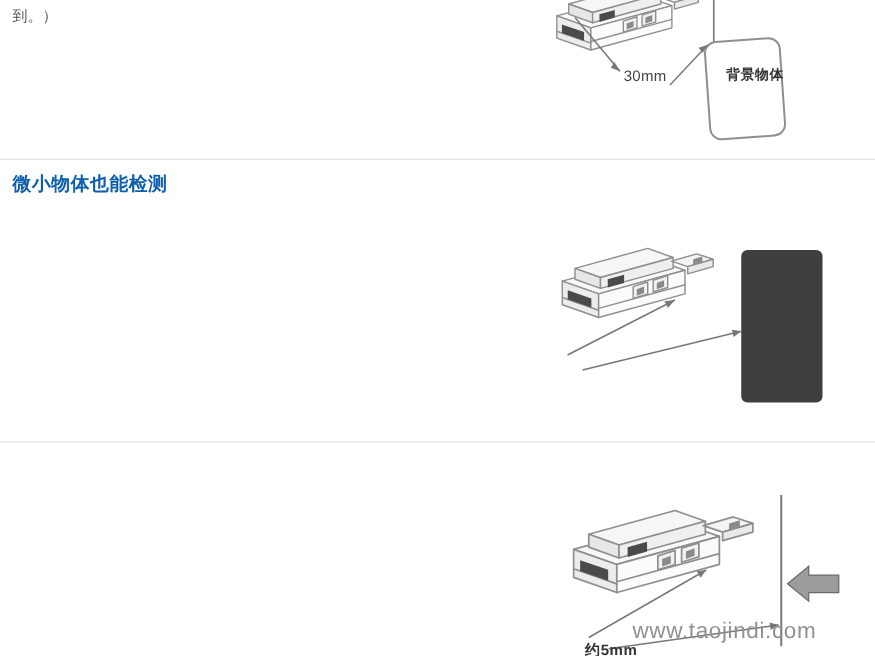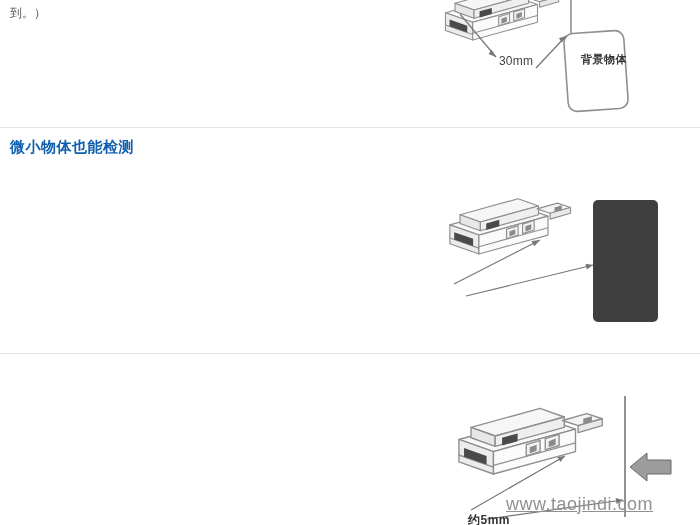--- a/index.html
+++ b/index.html
@@ -8,21 +8,21 @@
     position:relative; width:700px; height:525px; background:#ffffff; overflow:hidden;
     font-family:"Liberation Sans","DejaVu Sans",sans-serif; color:#555;
   }
   .partial-text { position:absolute; left:10px; top:5px; font-size:12px; color:#555; }
   .divider { position:absolute; left:0; width:700px; height:1px; background:#e4e4e4; }
   .heading { position:absolute; left:10px; font-size:15px; font-weight:bold; color:#0e5fae; letter-spacing:0.5px; }
   .body-text { position:absolute; left:12px; font-size:12px; color:#555; letter-spacing:0.3px; }
   .dim-label { position:absolute; font-size:11px; font-weight:bold; color:#333; letter-spacing:0.5px; }
   .dim-label.plain { font-weight:normal; font-size:12px; color:#444; letter-spacing:0.2px; }
   .dim-label.two-line { line-height:15px; font-size:12px; }
-  .watermark { position:absolute; left:506px; top:494px; font-size:18px; color:#919191; z-index:6; letter-spacing:0.5px;text-decoration:underline; }
+  .watermark { position:absolute; left:506px; top:494px; font-size:18px; color:#919191; z-index:6; letter-spacing:0.5px; }
   svg.fig { position:absolute; overflow:visible; }
 </style>
 </head>
 <body>
 
 <div class="page">
 
   <svg width="0" height="0" style="position:absolute" aria-hidden="true">
     <defs>
       <symbol id="sensor-sym" viewBox="0 0 220 100">

